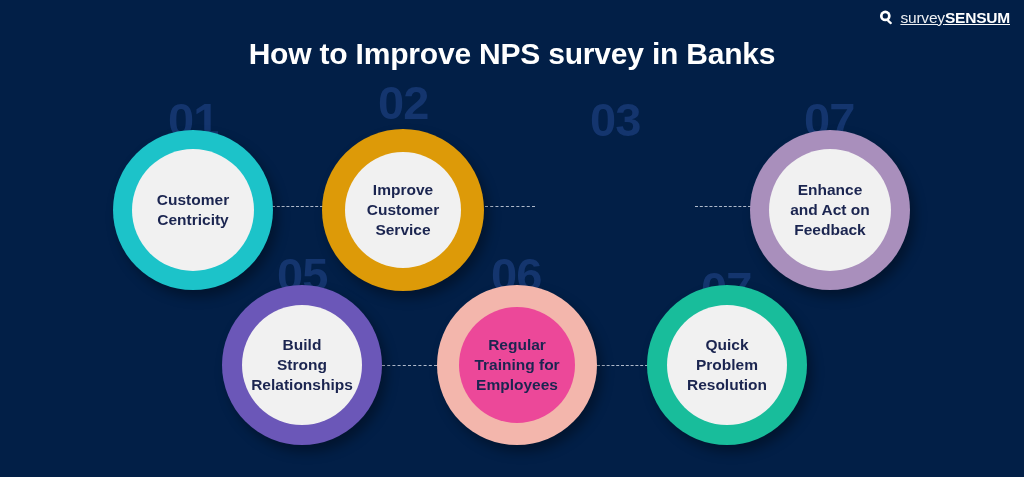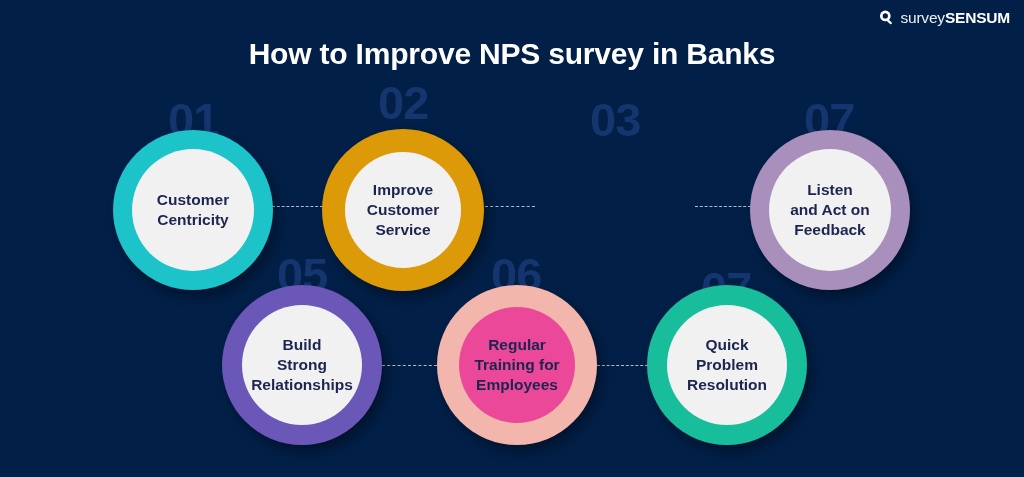--- a/index.html
+++ b/index.html
@@ -12,21 +12,21 @@
   }
 
   
   #brand-logo {
     position:absolute; top:9px; right:14px;
     display:flex; align-items:center; gap:5px;
   }
   #brand-logo .glyph { width:17px; height:17px; position:relative; display:block; }
   #brand-logo .wordmark {
     font-size:15.5px; letter-spacing:-0.2px; line-height:1;
-    color:#ffffff; white-space:nowrap;
+    color:#ffffff; white-space:nowrap;text-decoration:underline;
   }
   #brand-logo .wordmark b { font-weight:700; }
   #brand-logo .wordmark span.light { font-weight:400; opacity:.93; }
 
   
   #page-title {
     position:absolute; top:37px; left:0; width:100%;
     text-align:center; color:#ffffff;
     font-size:30px; font-weight:700; letter-spacing:-0.2px;
     white-space:nowrap;
@@ -112,21 +112,21 @@
       <div class="ring" style="background: rgb(221, 154, 8);"></div>
       <div class="face" style="inset: 23px; background: rgb(241, 241, 241);">
         <div class="step-label" style="color: rgb(27, 37, 80);">Improve
 Customer
 Service</div>
       </div>
     </div>
     <div class="step-node" style="left: 750px; top: 130px; width: 160px; height: 160px;">
       <div class="ring" style="background: rgb(169, 143, 188);"></div>
       <div class="face" style="inset: 19px; background: rgb(241, 241, 241);">
-        <div class="step-label" style="color: rgb(27, 37, 80);">Listen
+        <div class="step-label" style="color: rgb(27, 37, 80);">Enhance
 and Act on
 Feedback</div>
       </div>
     </div>
     <div class="step-node" style="left: 222px; top: 285px; width: 160px; height: 160px;">
       <div class="ring" style="background: rgb(107, 87, 184);"></div>
       <div class="face" style="inset: 20px; background: rgb(241, 241, 241);">
         <div class="step-label" style="color: rgb(27, 37, 80);">Build
 Strong
 Relationships</div>

